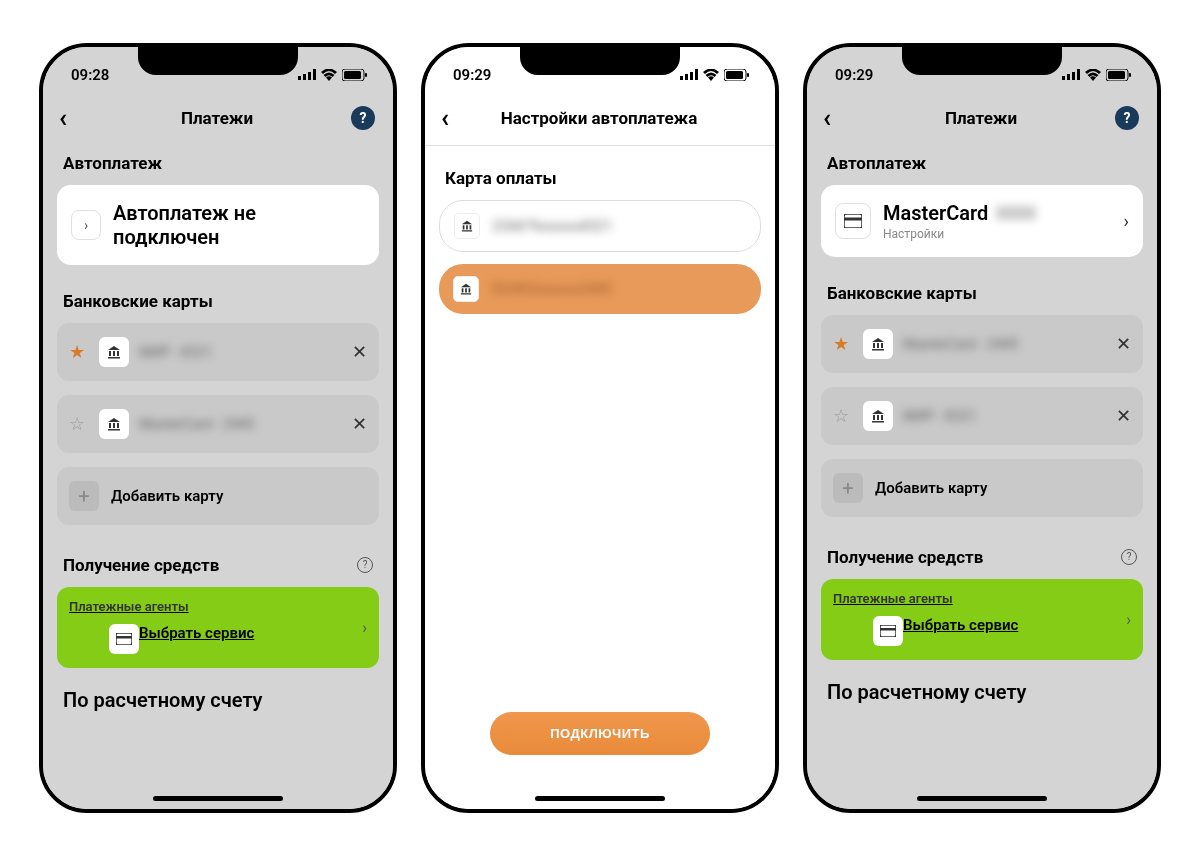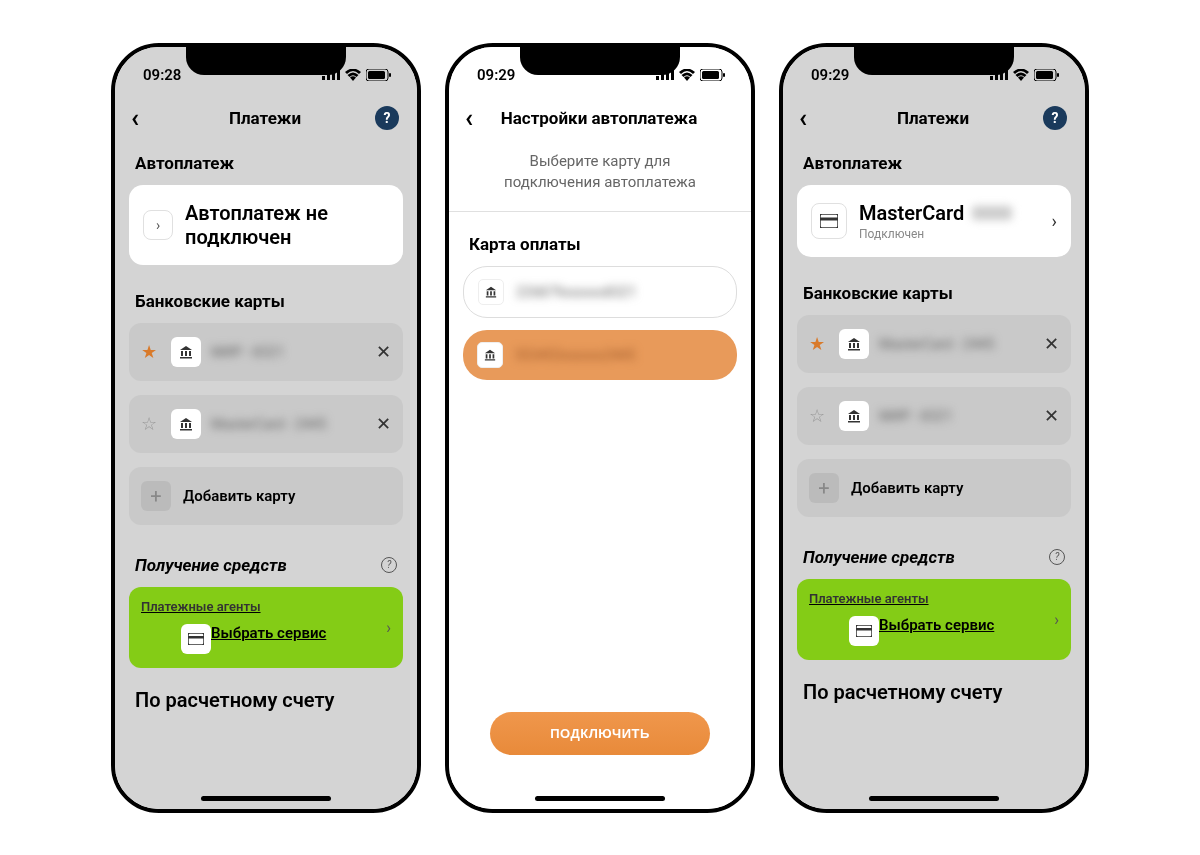--- a/index.html
+++ b/index.html
@@ -7,21 +7,21 @@
     font-family: -apple-system, BlinkMacSystemFont, "Segoe UI", Roboto, Helvetica, Arial, sans-serif;
     background: #fff;
     display: flex;
     justify-content: center;
     align-items: center;
     gap: 24px;
     padding: 30px 20px;
     min-height: 855px;
   }
   .phone {
-    width: 310px;
+    width: 358px;
     height: 770px;
     border: 4px solid #000;
     border-radius: 48px;
     background: #fff;
     position: relative;
     overflow: hidden;
     flex-shrink: 0;
   }
   .phone::before {
     content: "";
@@ -131,21 +131,20 @@
   .section-title {
     font-size: 17px;
     font-weight: 700;
     padding: 8px 6px 12px;
   }
   .section-title-row {
     display: flex;
     justify-content: space-between;
     align-items: center;
     padding: 8px 6px 12px;
-    font-style: italic;
   }
   .section-title-row .section-title { padding: 0; }
   .info-icon {
     width: 16px;
     height: 16px;
     border: 1.5px solid #555;
     border-radius: 50%;
     display: flex;
     align-items: center;
     justify-content: center;
@@ -459,21 +458,20 @@
             <rect x="23" y="4" width="2" height="4" rx="1" fill="#000"></rect>
           </svg>
       </span>
     </div>
     <div class="nav-bar">
       <span class="nav-back">‹</span>
       <span class="nav-title">Настройки автоплатежа</span>
       <span class="nav-spacer"></span>
     </div>
     <div class="content">
-      <div class="subtitle">Выберите карту для подключения автоплатежа</div>
       <div class="divider"></div>
       <div class="section-title">Карта оплаты</div>
       <div class="pay-card outline">
         <span class="pay-icon-box">
           <svg width="12" height="12" viewBox="0 0 14 14">
               <path d="M7 1 L13 5 L1 5 Z M2 6 h2 v5 h-2 Z M6 6 h2 v5 h-2 Z M10 6 h2 v5 h-2 Z M1 12 h12 v1.5 h-12 Z" fill="#333"></path>
             </svg>
         </span>
         <span class="pay-blurred">226879xxxxxx8321</span>
       </div>
@@ -526,21 +524,21 @@
           <svg width="18" height="14" viewBox="0 0 18 14">
               <rect x="0" y="0" width="18" height="14" rx="2" fill="none" stroke="#333" stroke-width="1.5"></rect>
               <rect x="0" y="3.5" width="18" height="3" fill="#333"></rect>
             </svg>
         </div>
         <div style="flex:1">
           <div style="display:flex;align-items:center;gap:8px">
             <span class="white-card-text" style="flex:0">MasterCard</span>
             <span class="blurred-badge"></span>
           </div>
-          <div class="white-card-sub">Подключен</div>
+          <div class="white-card-sub">Настройки</div>
         </div>
         <span class="chevron-right">›</span>
       </div>
       <div class="section-title">Банковские карты</div>
       <div class="bank-card-row">
         <span class="star filled">★</span>
         <span class="bank-icon-box">
           <svg width="14" height="14" viewBox="0 0 14 14">
               <path d="M7 1 L13 5 L1 5 Z M2 6 h2 v5 h-2 Z M6 6 h2 v5 h-2 Z M10 6 h2 v5 h-2 Z M1 12 h12 v1.5 h-12 Z" fill="#333"></path>
             </svg>

